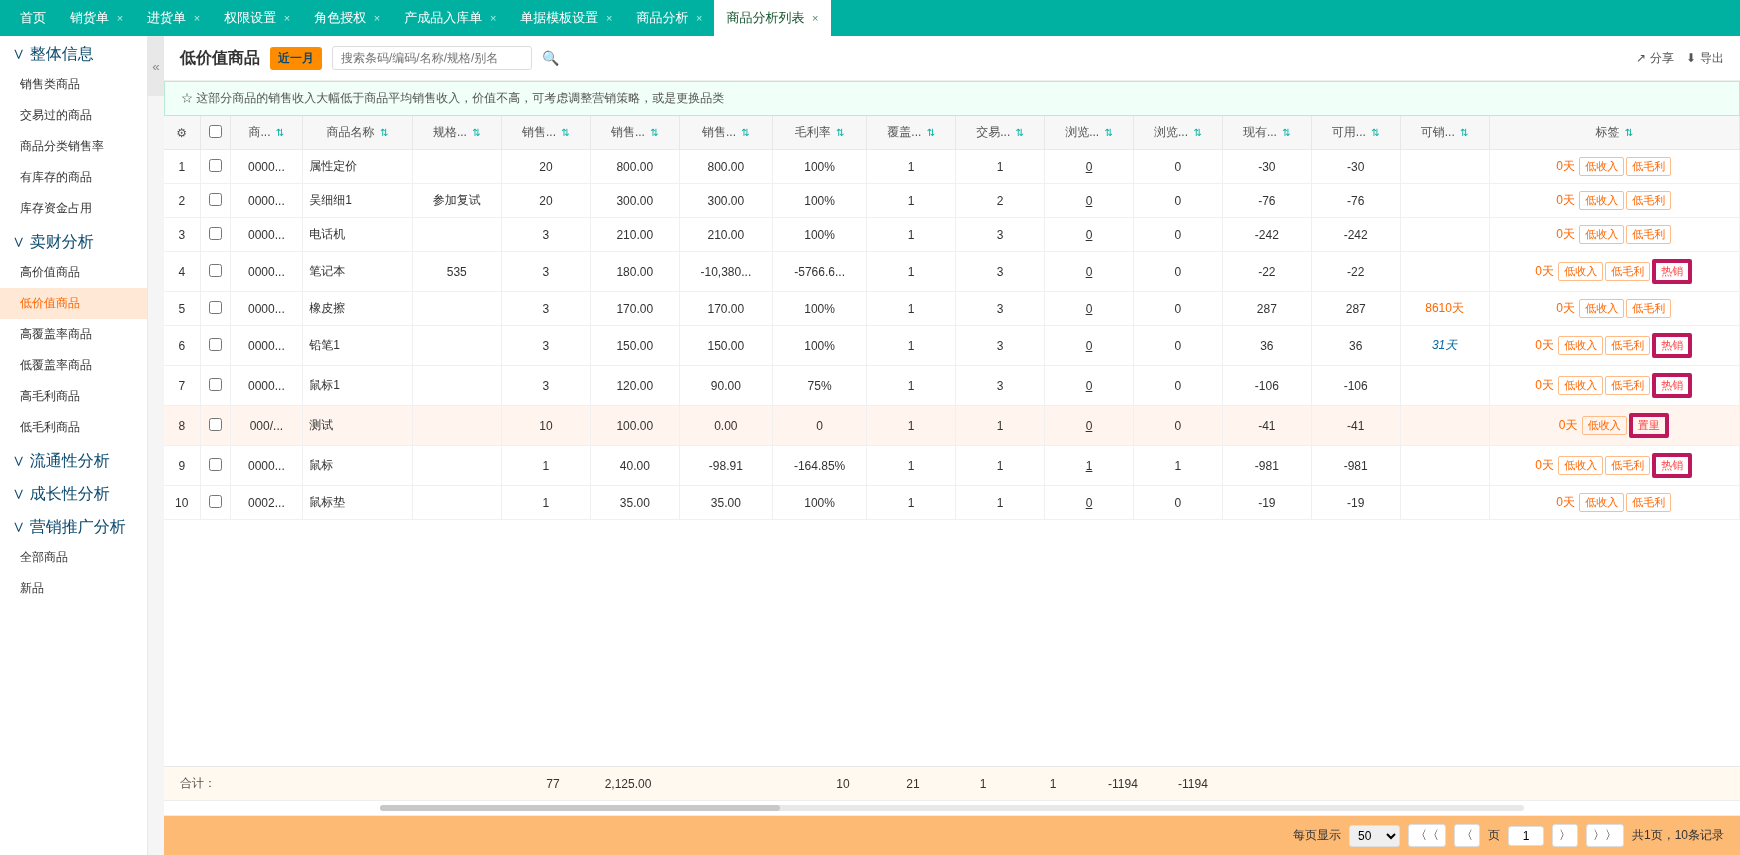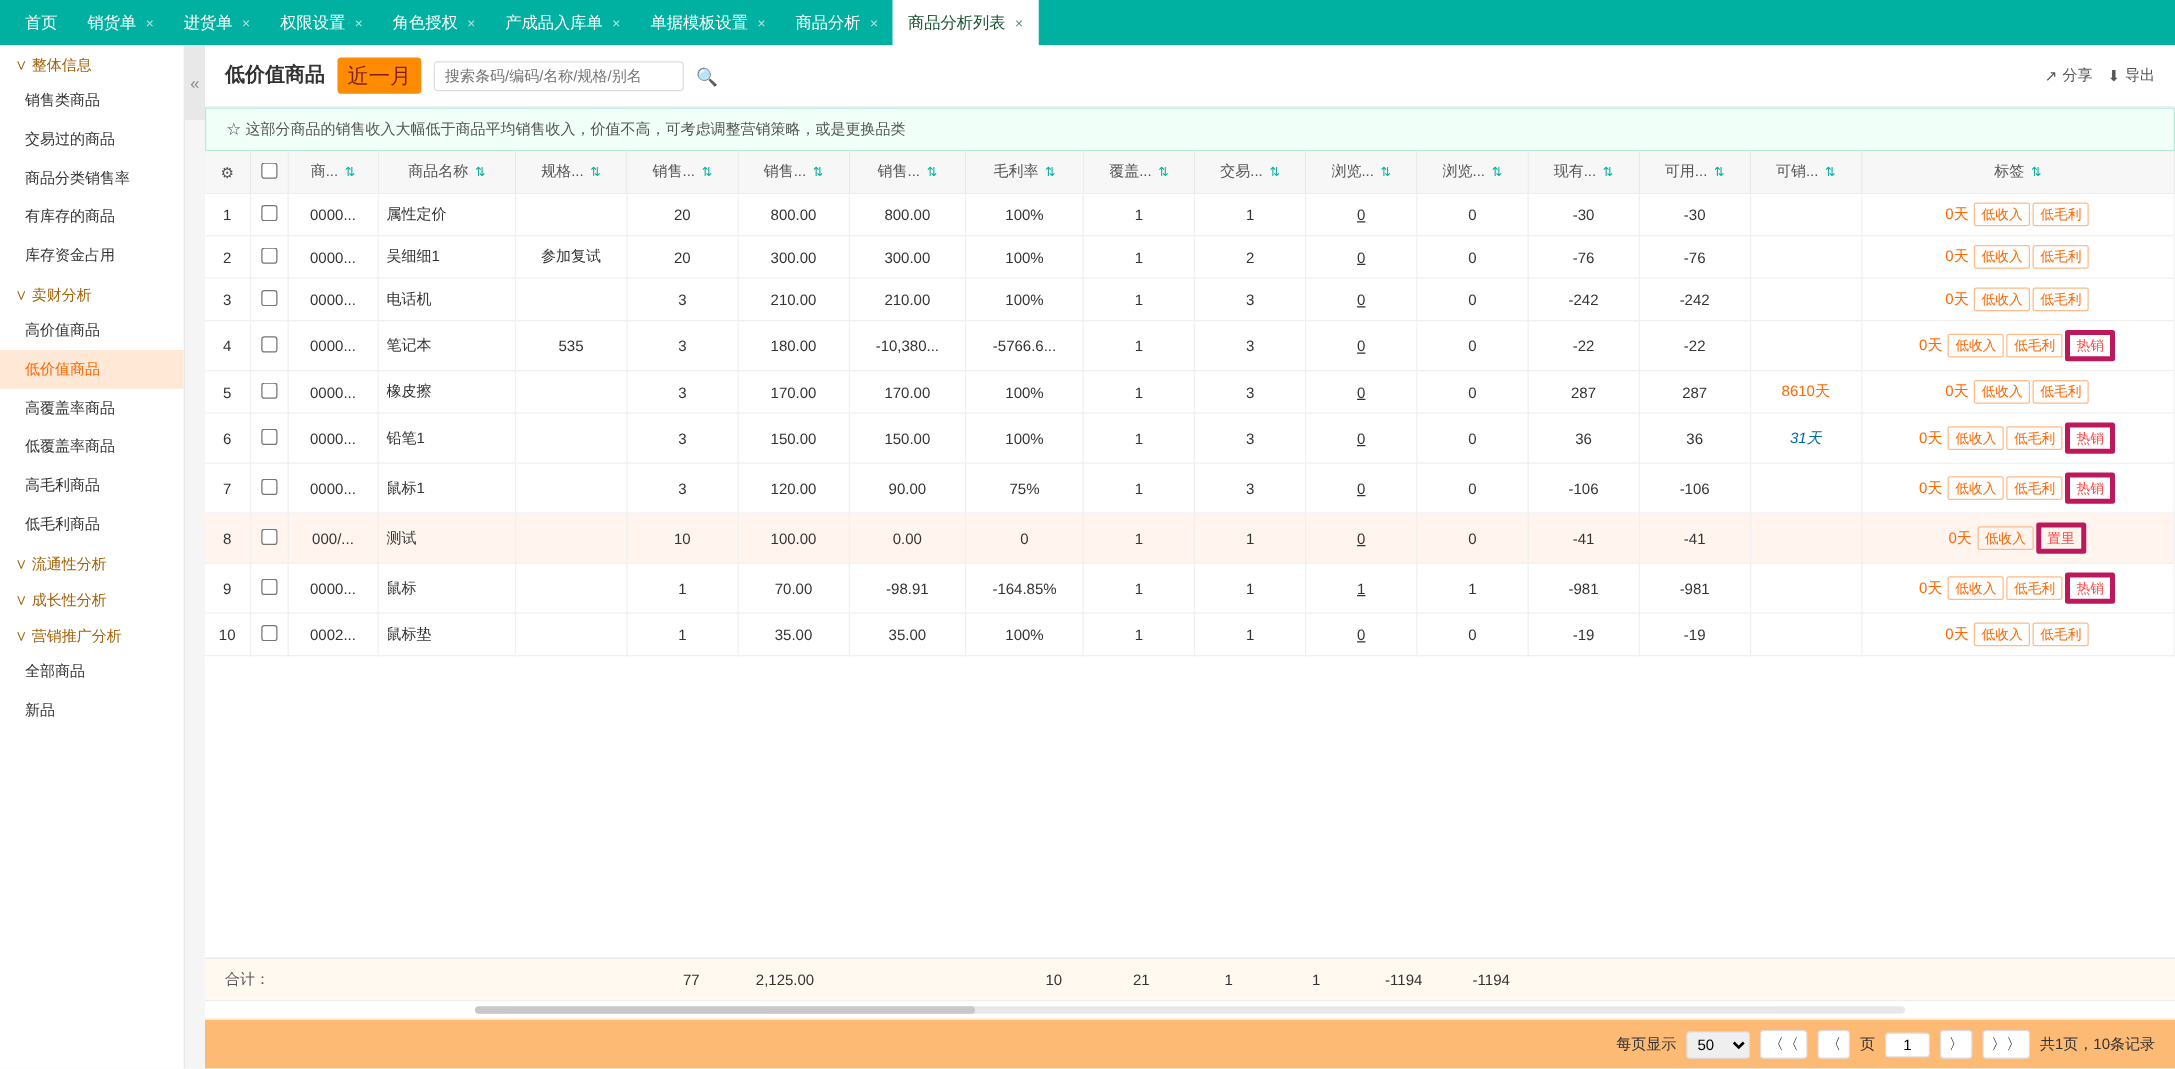--- a/index.html
+++ b/index.html
@@ -32,22 +32,22 @@
     
     .sidebar {
       width: 148px;
       background: #fff;
       border-right: 1px solid #e8e8e8;
       overflow-y: auto;
       flex-shrink: 0;
     }
     .sidebar-group-title {
       padding: 8px 12px 4px 12px;
-      color: #a16207;
-      font-size: 12px;
+      color: #0c4a6e;
+      font-size: 16px;
       display: flex;
       align-items: center;
       gap: 4px;
     }
     .sidebar-item {
       padding: 7px 12px 7px 20px;
       cursor: pointer;
       color: #333;
       font-size: 12px;
     }
@@ -71,26 +71,27 @@
       border-bottom: 1px solid #eee;
       flex-shrink: 0;
     }
     .page-title {
       font-size: 16px;
       font-weight: bold;
       color: #333;
     }
     .filter-btn {
       background: #ff8c00;
-      color: #7f1d1d;
+      color: #0c4a6e;
       border: none;
       border-radius: 3px;
       padding: 3px 8px;
-      font-size: 17px;
-      cursor: pointer;
+      font-size: 12px;
+      cursor: pointer;
+      font-weight: bold;
     }
     .search-box {
       border: 1px solid #ddd;
       border-radius: 3px;
       padding: 4px 8px;
       font-size: 12px;
       width: 200px;
       outline: none;
     }
     .search-icon-btn {
@@ -479,21 +480,21 @@
     <td style="color:#ff6600;"></td>
     <td><span style="color:#ff6600;">0天</span> <span class="tag tag-orange">低收入</span><span class="tag tag-red">置里</span></td>
   </tr>
             <tr>
     <td>9</td>
     <td><input type="checkbox" style=""></td>
     <td>0000...</td>
     <td style="text-align:left">鼠标</td>
     <td></td>
     <td>1</td>
-    <td>70.00</td>
+    <td>40.00</td>
     <td>-98.91</td>
     <td>-164.85%</td>
     <td>1</td>
     <td>1</td>
     <td><span style="text-decoration:underline">1</span></td>
     <td>1</td>
     <td>-981</td>
     <td>-981</td>
     <td style="color:#ff6600;"></td>
     <td><span style="color:#ff6600;">0天</span> <span class="tag tag-orange">低收入</span><span class="tag tag-orange">低毛利</span><span class="tag tag-red">热销</span></td>

